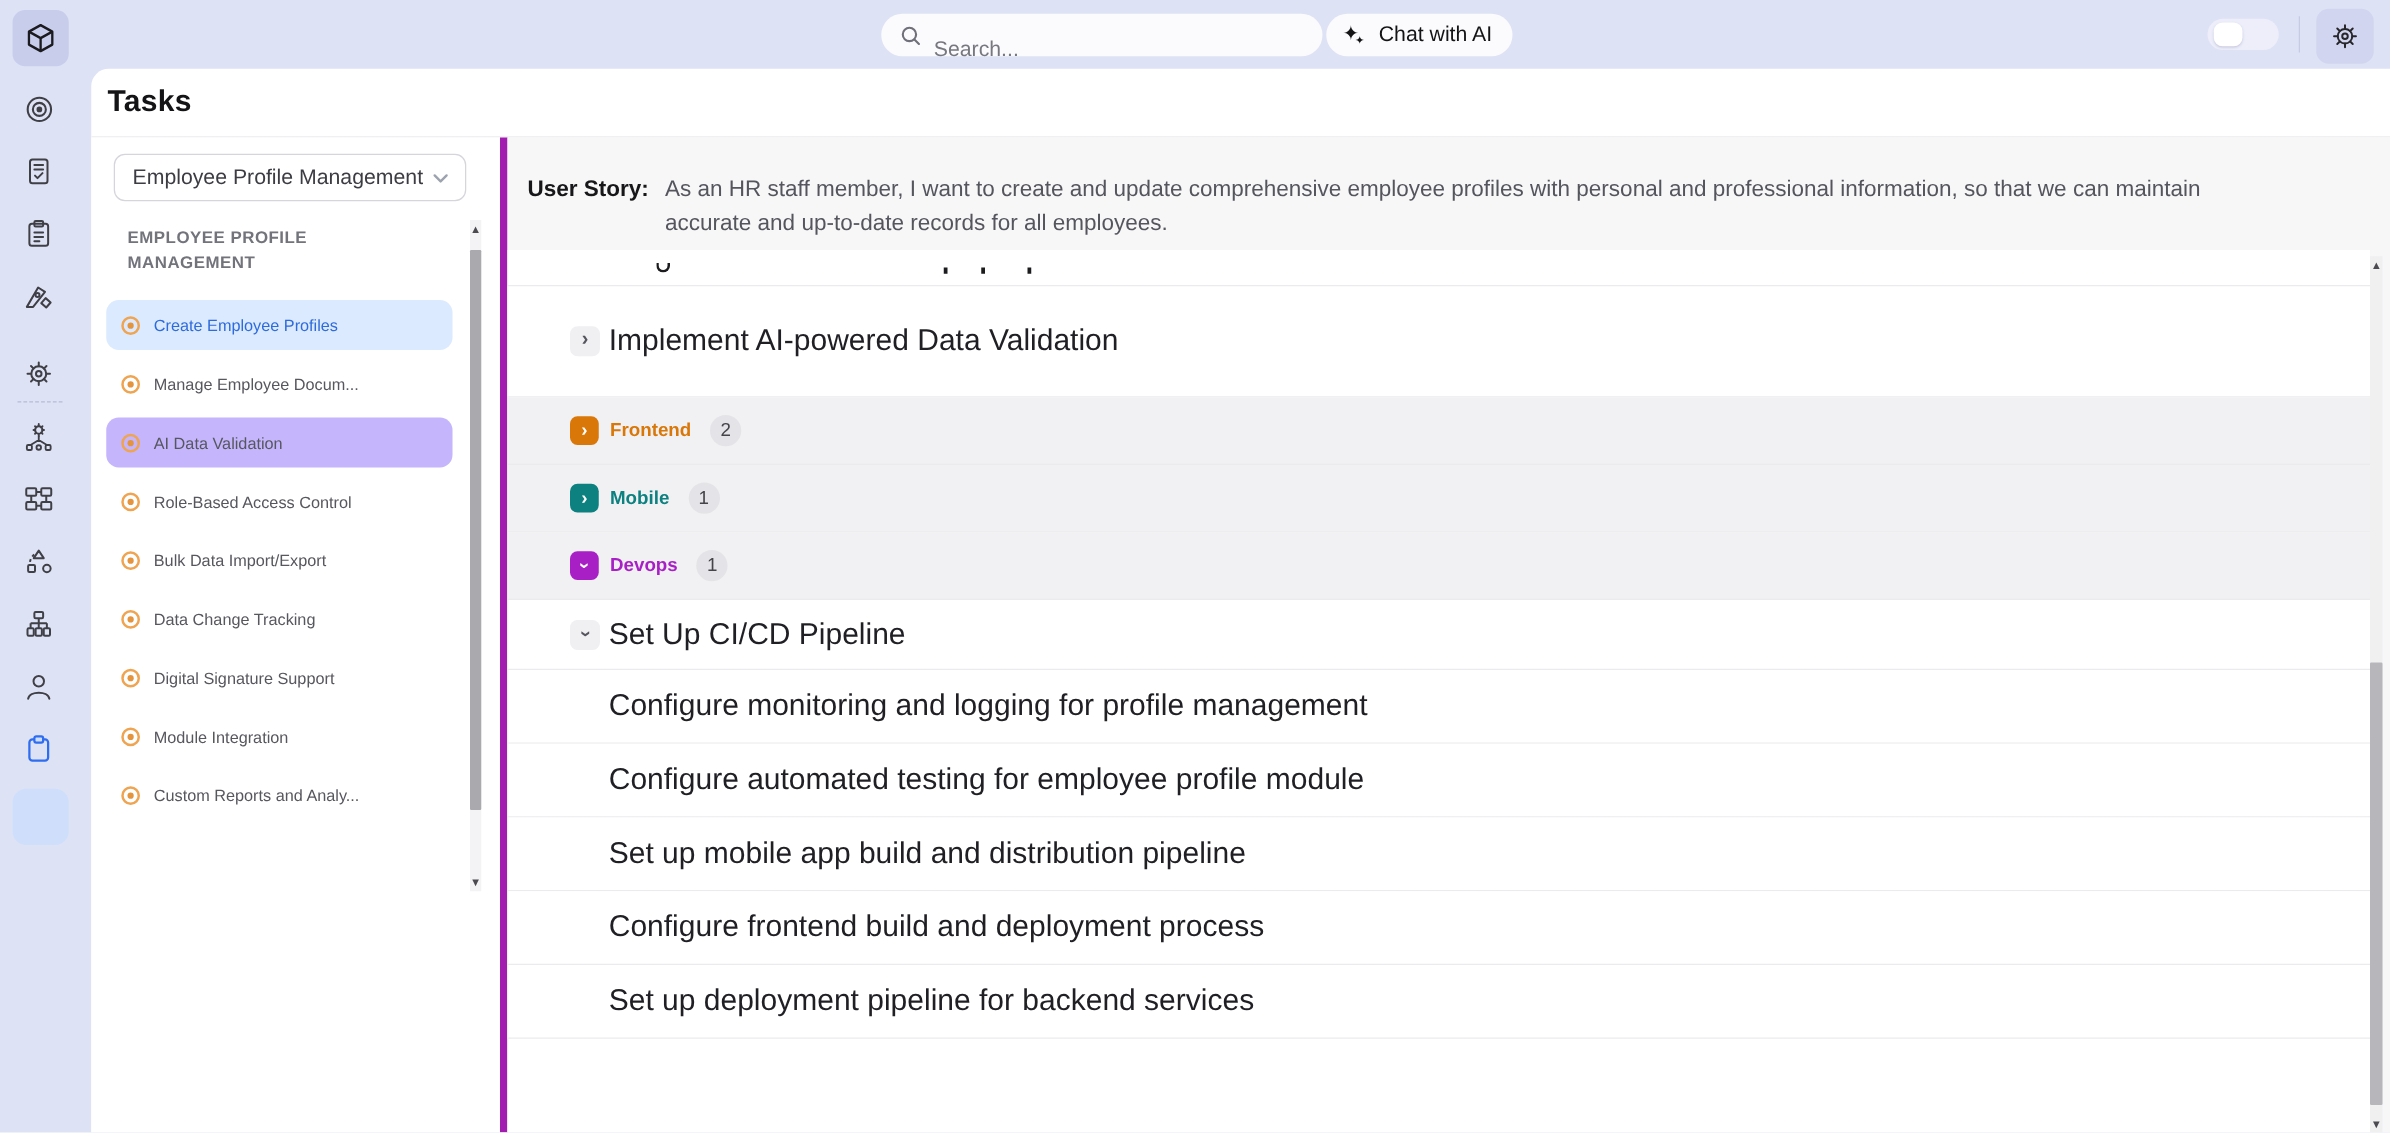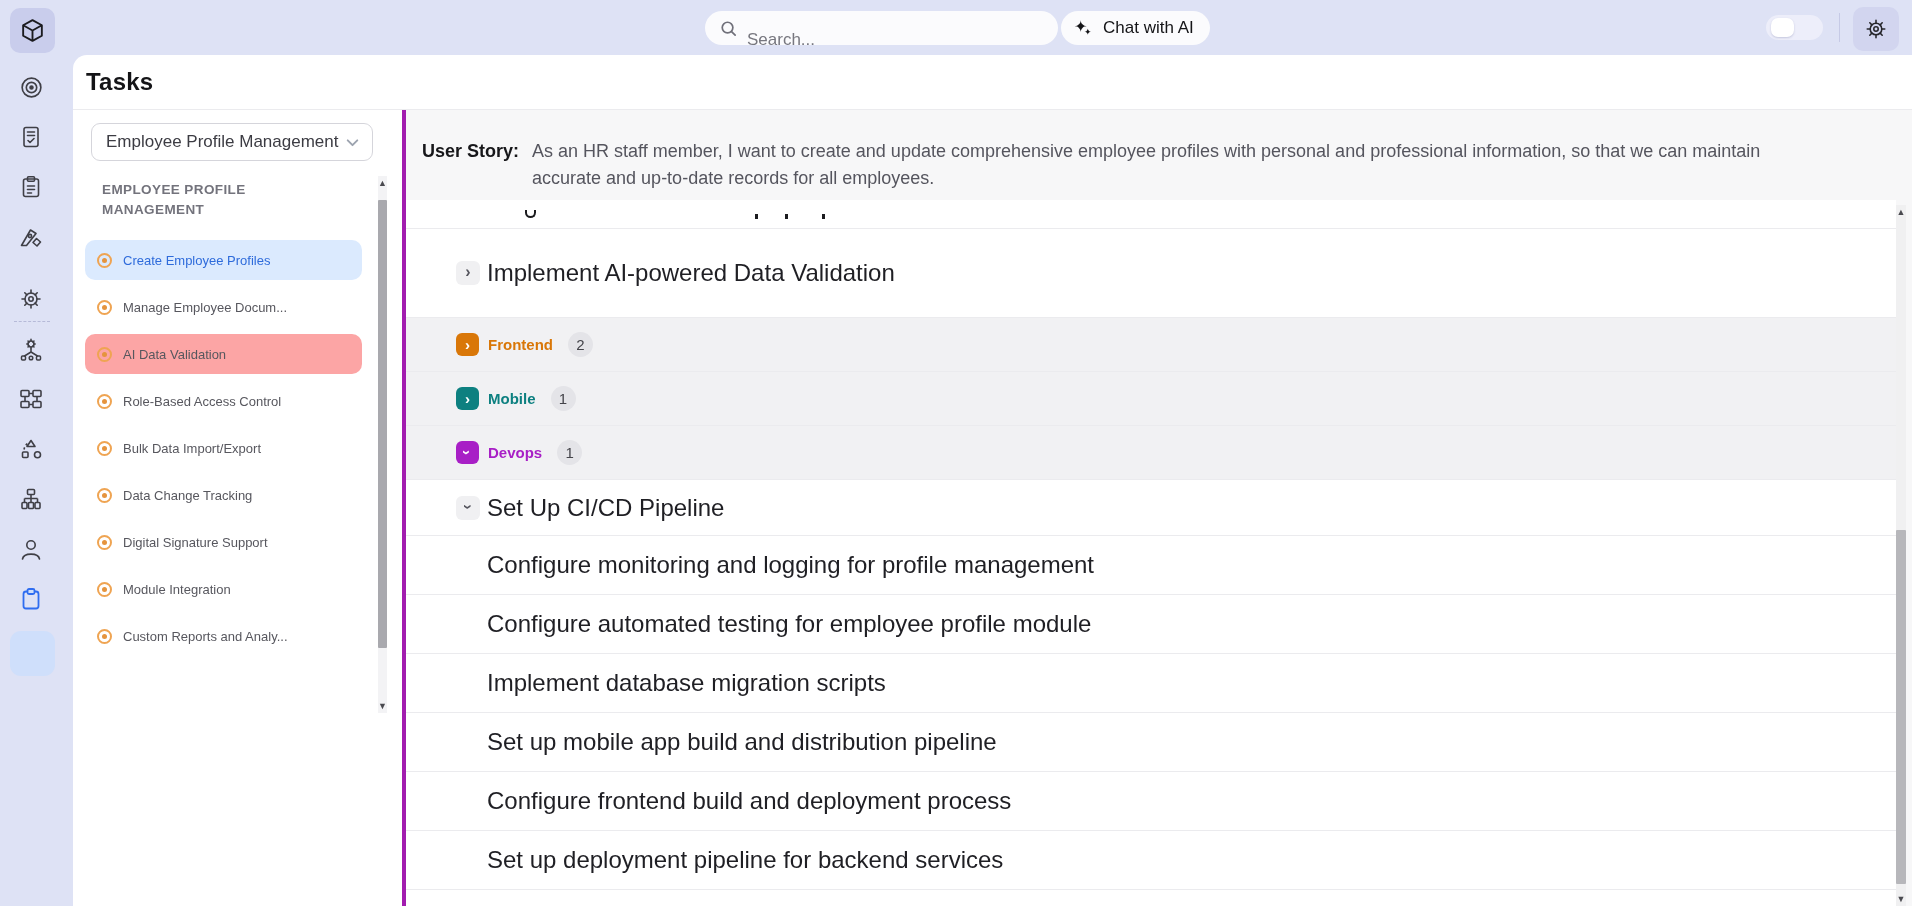--- a/index.html
+++ b/index.html
@@ -39,31 +39,31 @@
   .rail-active-bg { position:absolute; left:10px; top:576px; width:45px; height:45px; border-radius:11px; background:#cfdffb; }
 
   
   .shell { position:absolute; left:73px; top:55px; right:0; bottom:0; background:#ffffff;
     border-top-left-radius:14px; overflow:hidden; }
   .page-header { height:55px; border-bottom:1px solid #ebebee; display:flex; align-items:center; padding-left:13px; }
   .page-title { font-size:24px; font-weight:700; color:#141417; letter-spacing:.2px; }
   .content-body { position:absolute; top:55px; left:0; right:0; bottom:0; display:flex; }
 
   
-  .sidebar { width:333px; min-width:333px; background:#ffffff; border-right:4px solid #a21caf; position:relative; }
+  .sidebar { width:333px; min-width:333px; background:#ffffff; border-right:6px solid #a21caf; position:relative; }
   .dropdown { position:absolute; left:18px; top:13px; width:282px; height:38px; border:1px solid #d5d5db;
     border-radius:9px; background:#fff; display:flex; align-items:center; justify-content:space-between;
     padding:0 11px 0 14px; font-size:17px; color:#3c3c43; cursor:pointer; }
   .section-header { position:absolute; left:29px; top:70px; width:225px; font-size:13.5px; font-weight:700;
     color:#73737c; letter-spacing:.4px; line-height:20px; }
   .task-nav { position:absolute; left:12px; top:130px; width:277px; }
   .side-item { height:40px; margin-bottom:7px; border-radius:10px; display:flex; align-items:center;
     padding:0 12px; gap:11px; font-size:13px; color:#57575e; cursor:pointer; white-space:nowrap; }
   .side-item.selected { background:#dbeafe; color:#2e6bdb; }
-  .side-item.hover { background:#fca5a5; }
+  .side-item.hover { background:#c4b5fd; }
   .bullseye { width:15px; height:15px; min-width:15px; border:2px solid #efa452; border-radius:50%; position:relative; }
   .bullseye::after { content:""; position:absolute; left:50%; top:50%; width:5px; height:5px; margin:-2.5px 0 0 -2.5px;
     border-radius:50%; background:#e5943e; }
 
   
   .side-sb { position:absolute; right:15px; top:66px; width:9px; height:537px; background:#f3f3f5; }
   .side-sb .thumb { position:absolute; left:0; right:0; top:24px; height:448px; background:#a9a9ae; border-radius:1px; cursor:grab; }
   .sb-arrow { position:absolute; left:0; right:0; text-align:center; font-size:9px; color:#4a4a50; line-height:10px; cursor:pointer; }
   .sb-arrow.up { top:2px; } .sb-arrow.down { bottom:2px; }
 
@@ -362,23 +362,20 @@
               </button>
               <span class="row-label">Set Up CI/CD Pipeline</span>
             </div>
             <div class="row task">
               <span class="row-label">Configure monitoring and logging for profile management</span>
             </div>
             <div class="row task">
               <span class="row-label">Configure automated testing for employee profile module</span>
             </div>
             <div class="row task">
-              <span class="row-label">Implement database migration scripts</span>
-            </div>
-            <div class="row task">
               <span class="row-label">Set up mobile app build and distribution pipeline</span>
             </div>
             <div class="row task">
               <span class="row-label">Configure frontend build and deployment process</span>
             </div>
             <div class="row task">
               <span class="row-label">Set up deployment pipeline for backend services</span>
             </div>
           </div>
       </div>

